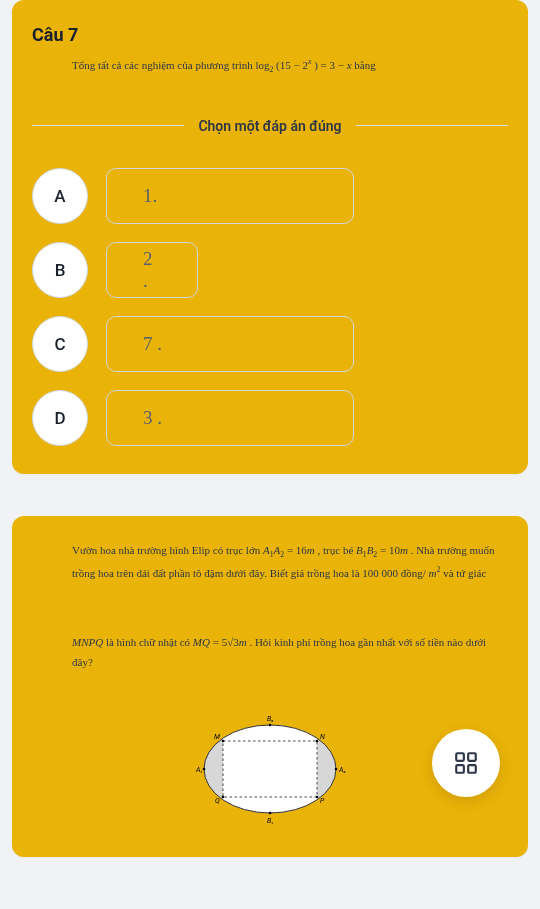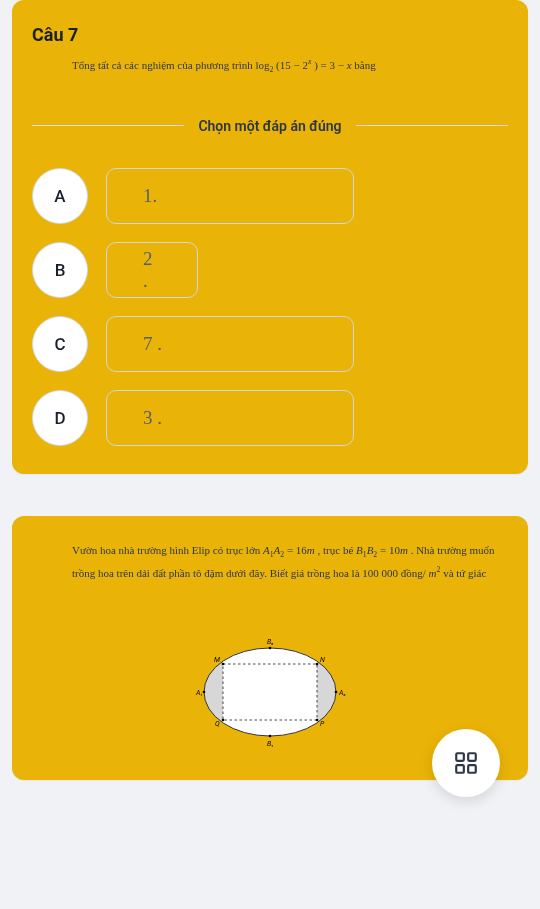--- a/index.html
+++ b/index.html
@@ -125,20 +125,23 @@
       <div class="opt-letter">D</div>
       <div class="opt-box wide">3 .</div>
     </div>
   </div>
 </div>
 
 <div class="card">
   <div class="q-body" style="margin-bottom:48px;">
     <span>Vườn hoa nhà trường hình Elip có trục lớn  </span><span class="math-i">A</span><sub>1</sub><span class="math-i">A</span><sub>2</sub><span> = 16</span><span class="math-i">m</span><span> , trục bé  </span><span class="math-i">B</span><sub>1</sub><span class="math-i">B</span><sub>2</sub><span> = 10</span><span class="math-i">m</span><span> . Nhà trường muốn trồng hoa trên dải đất phần tô đậm dưới đây. Biết giá trồng hoa là 100 000 đồng/ </span><span class="math-i">m</span><sup>2</sup><span>  và tứ giác</span>
   </div>
+  <div class="q-body">
+    <span> </span><span class="math-i">MNPQ</span><span>  là hình chữ nhật có  </span><span class="math-i">MQ</span><span> = 5√3</span><span class="math-i">m</span><span> . Hỏi kinh phí trồng hoa gần nhất với số tiền nào dưới đây?</span>
+  </div>
 
   <div class="ellipse-wrap">
     <svg class="ellipse" viewBox="0 0 160 120">
       <defs>
         <clipPath id="ec">
             <ellipse cx="80" cy="60" rx="66" ry="44"></ellipse>
           </clipPath>
       </defs>
 
       <g clip-path="url(#ec)">

